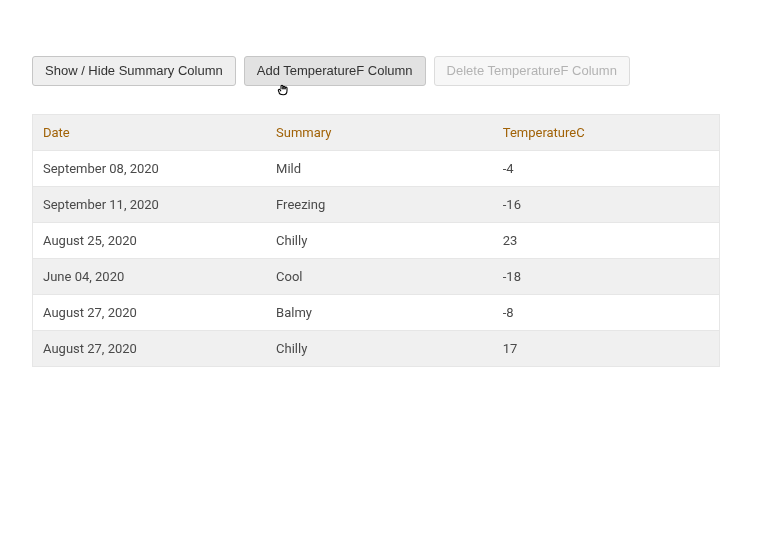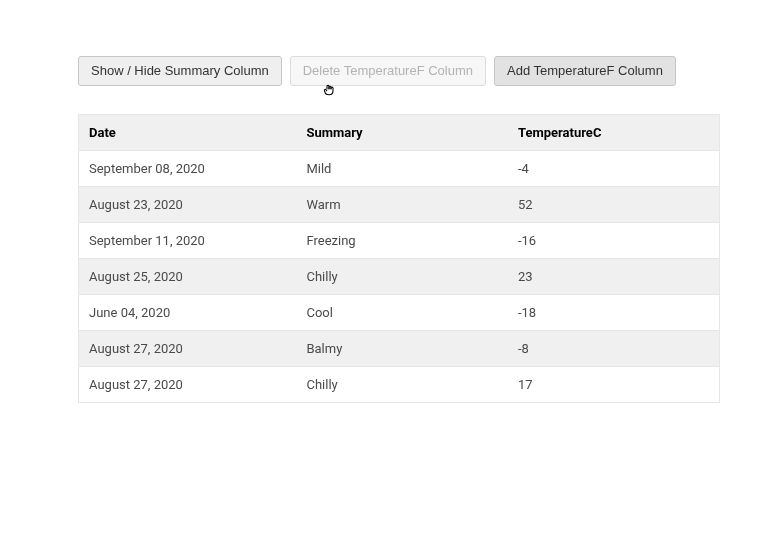--- a/index.html
+++ b/index.html
@@ -7,21 +7,21 @@
     margin: 0;
     padding: 0;
     width: 770px;
     height: 560px;
     background: #ffffff;
     font-family: -apple-system, BlinkMacSystemFont, "Segoe UI", Roboto, Helvetica, Arial, sans-serif;
     font-size: 13px;
     color: #333;
   }
   .container {
-    padding: 56px 50px 0 78px;
+    padding: 56px 50px 0 32px;
   }
   .button-row {
     display: flex;
     gap: 8px;
     margin-bottom: 28px;
     position: relative;
   }
   .btn {
     background: #efefef;
     border: 1px solid #c6c6c6;
@@ -57,42 +57,42 @@
   th, td {
     text-align: left;
     padding: 10px 10px;
     font-weight: 400;
     font-size: 13px;
     color: #4a4a4a;
     border-bottom: 1px solid #e6e6e6;
   }
   thead th {
     background: #f0f0f0;
-    color: #000000;
-    font-weight: 700;
+    color: #a16207;
+    font-weight: 400;
     margin-left: 16px;
   }
   tbody tr:nth-child(even) td {
     background: #f0f0f0;
   }
   tbody tr:nth-child(odd) td {
     background: #ffffff;
   }
   th:nth-child(1), td:nth-child(1) { width: 34%; }
   th:nth-child(2), td:nth-child(2) { width: 33%; }
   th:nth-child(3), td:nth-child(3) { width: 33%; }
 </style>
 </head>
 <body>
 
 <div class="container">
   <div class="button-row">
     <button class="btn">Show / Hide Summary Column</button>
+    <button class="btn hovered">Add TemperatureF Column</button>
     <button class="btn" disabled="">Delete TemperatureF Column</button>
-    <button class="btn hovered">Add TemperatureF Column</button>
     <span class="cursor">
       <svg viewBox="0 0 24 24" width="16" height="16" fill="none" stroke="#000" stroke-width="1.6">
         <path d="M9 11V6.5a1.5 1.5 0 0 1 3 0V11"></path>
         <path d="M12 11V8a1.5 1.5 0 0 1 3 0v3"></path>
         <path d="M15 11V9a1.5 1.5 0 0 1 3 0v4c0 3-2 6-5.5 6S6 17.5 6 15l-.8-1.6a1.5 1.5 0 0 1 2.6-1.5L9 14"></path>
       </svg>
     </span>
   </div>
 
   <table>
@@ -101,25 +101,20 @@
         <th>Date</th>
         <th>Summary</th>
         <th>TemperatureC</th>
       </tr>
     </thead>
     <tbody id="tbody">
     <tr>
           <td>September 08, 2020</td>
           <td>Mild</td>
           <td>-4</td>
-        </tr>
-        <tr>
-          <td>August 23, 2020</td>
-          <td>Warm</td>
-          <td>52</td>
         </tr>
         <tr>
           <td>September 11, 2020</td>
           <td>Freezing</td>
           <td>-16</td>
         </tr>
         <tr>
           <td>August 25, 2020</td>
           <td>Chilly</td>
           <td>23</td>

